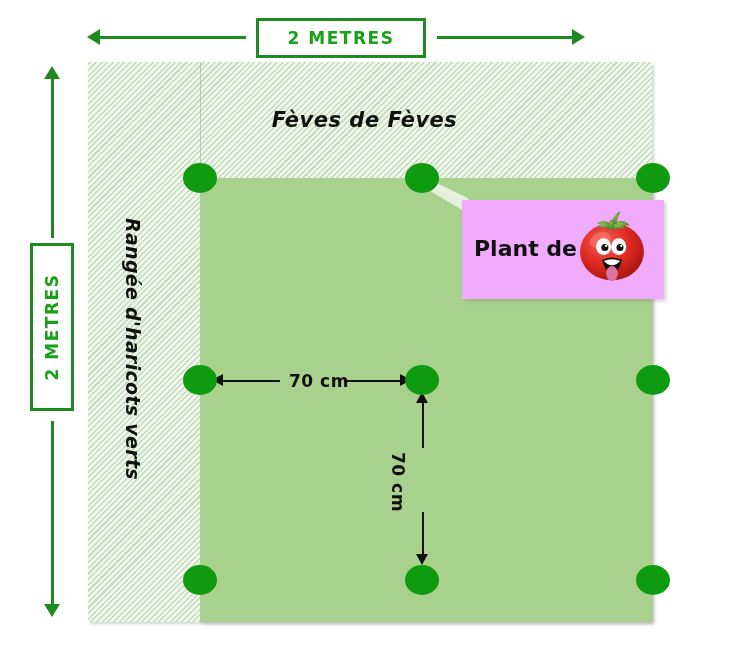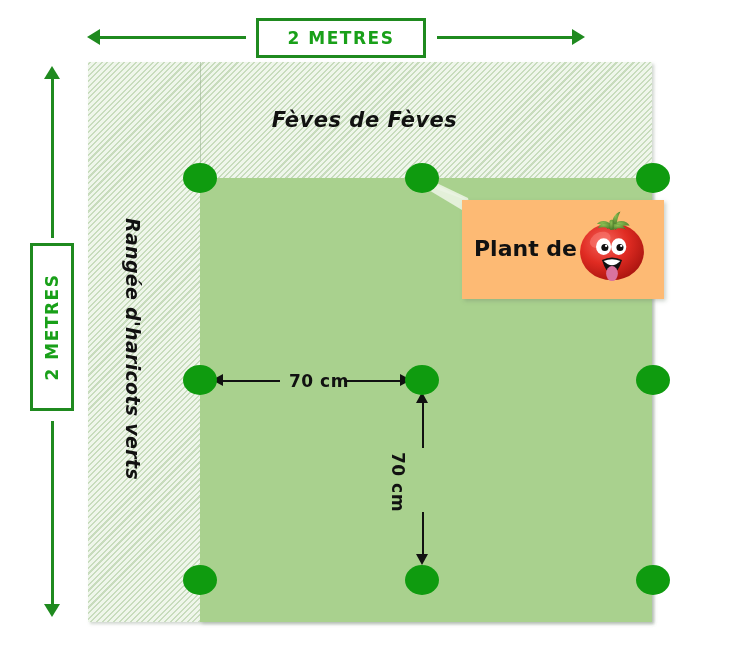--- a/index.html
+++ b/index.html
@@ -201,21 +201,21 @@
     left: 420px; top: 170px;
     width: 250px; height: 130px;
     pointer-events: none;
   }
   #callout-box {
     position: absolute;
     left: 462px;
     top: 200px;
     width: 202px;
     height: 99px;
-    background: #fdba74;
+    background: #f0abfc;
     box-shadow: 2px 2px 4px rgba(110,130,110,0.35);
     display: flex;
     align-items: center;
   }
   #callout-text {
     font-family: "DejaVu Sans", sans-serif;
     font-weight: bold;
     font-size: 22px;
     line-height: 1.22;
     color: #111111;

